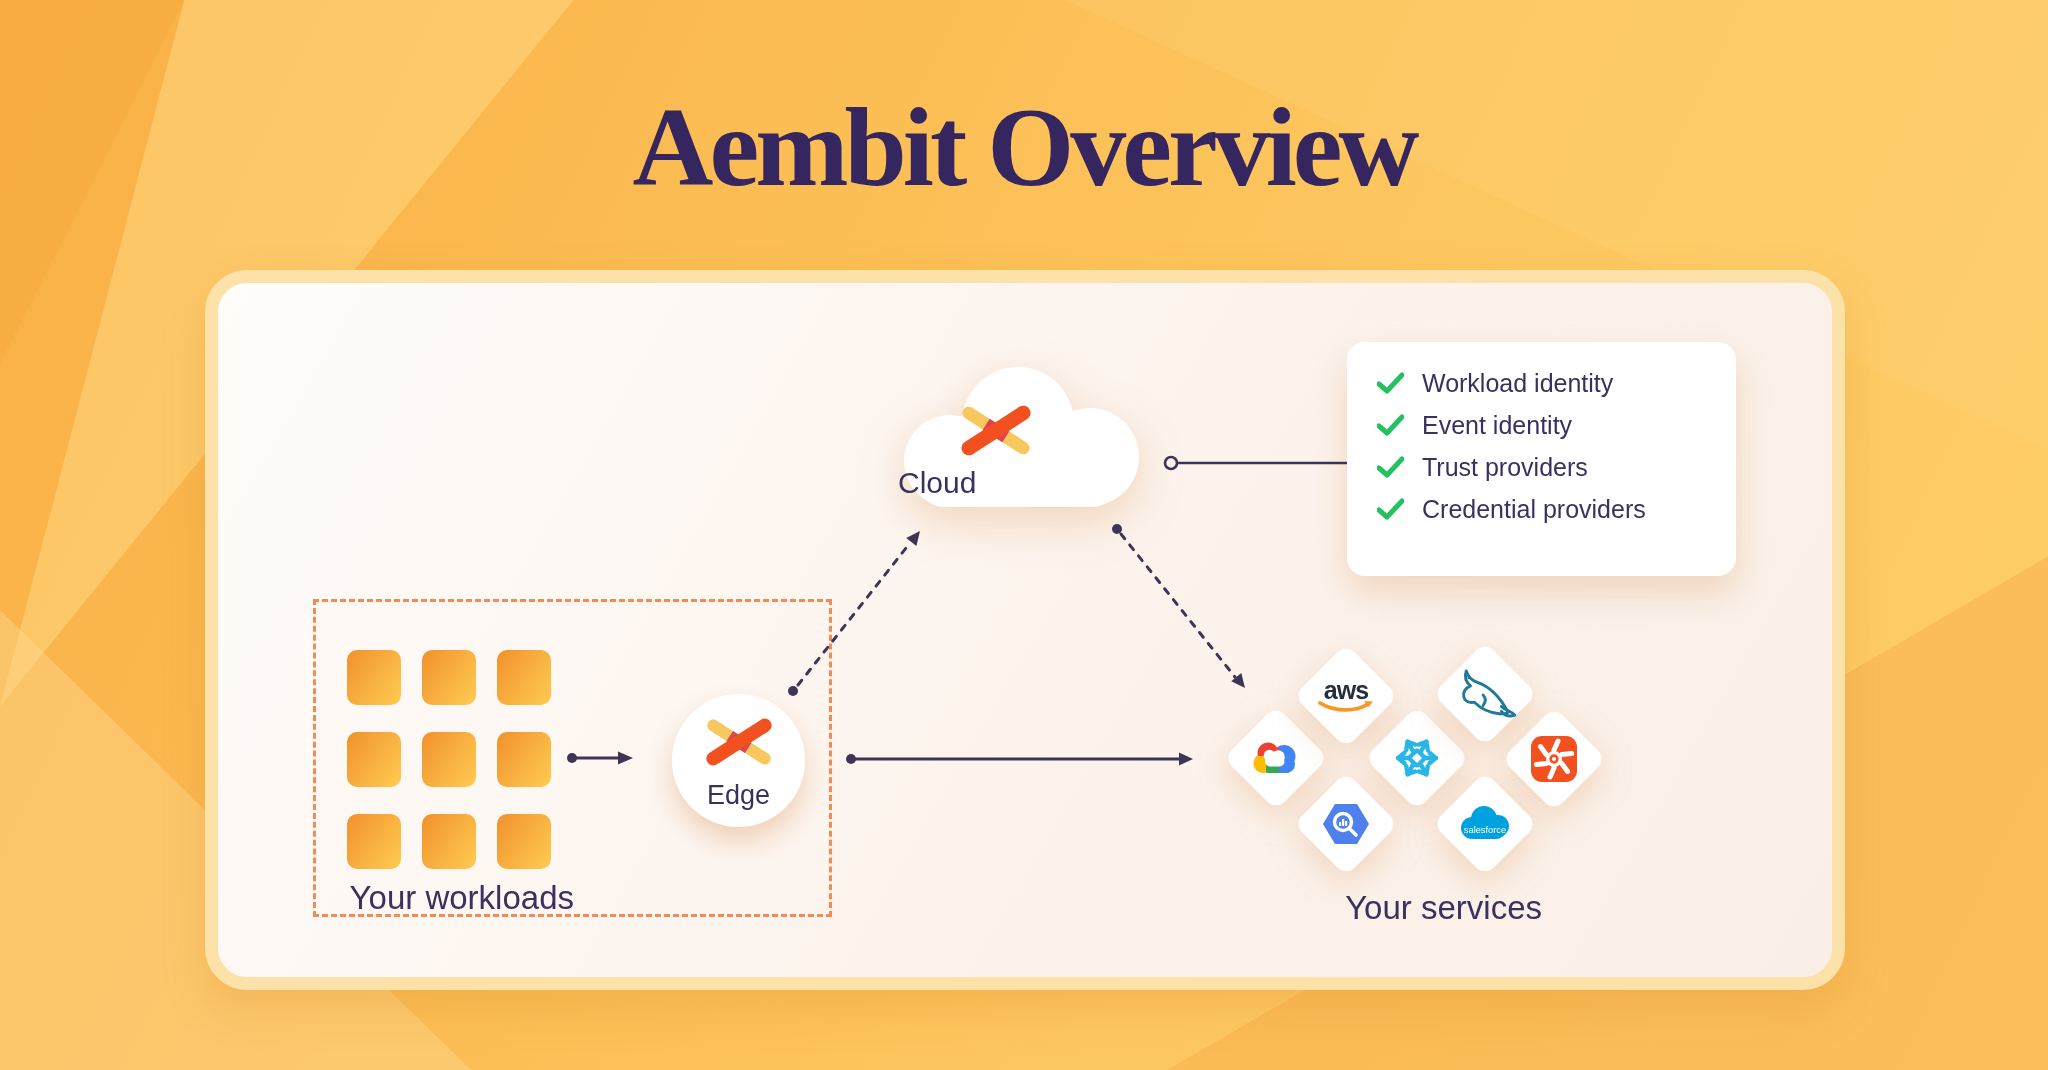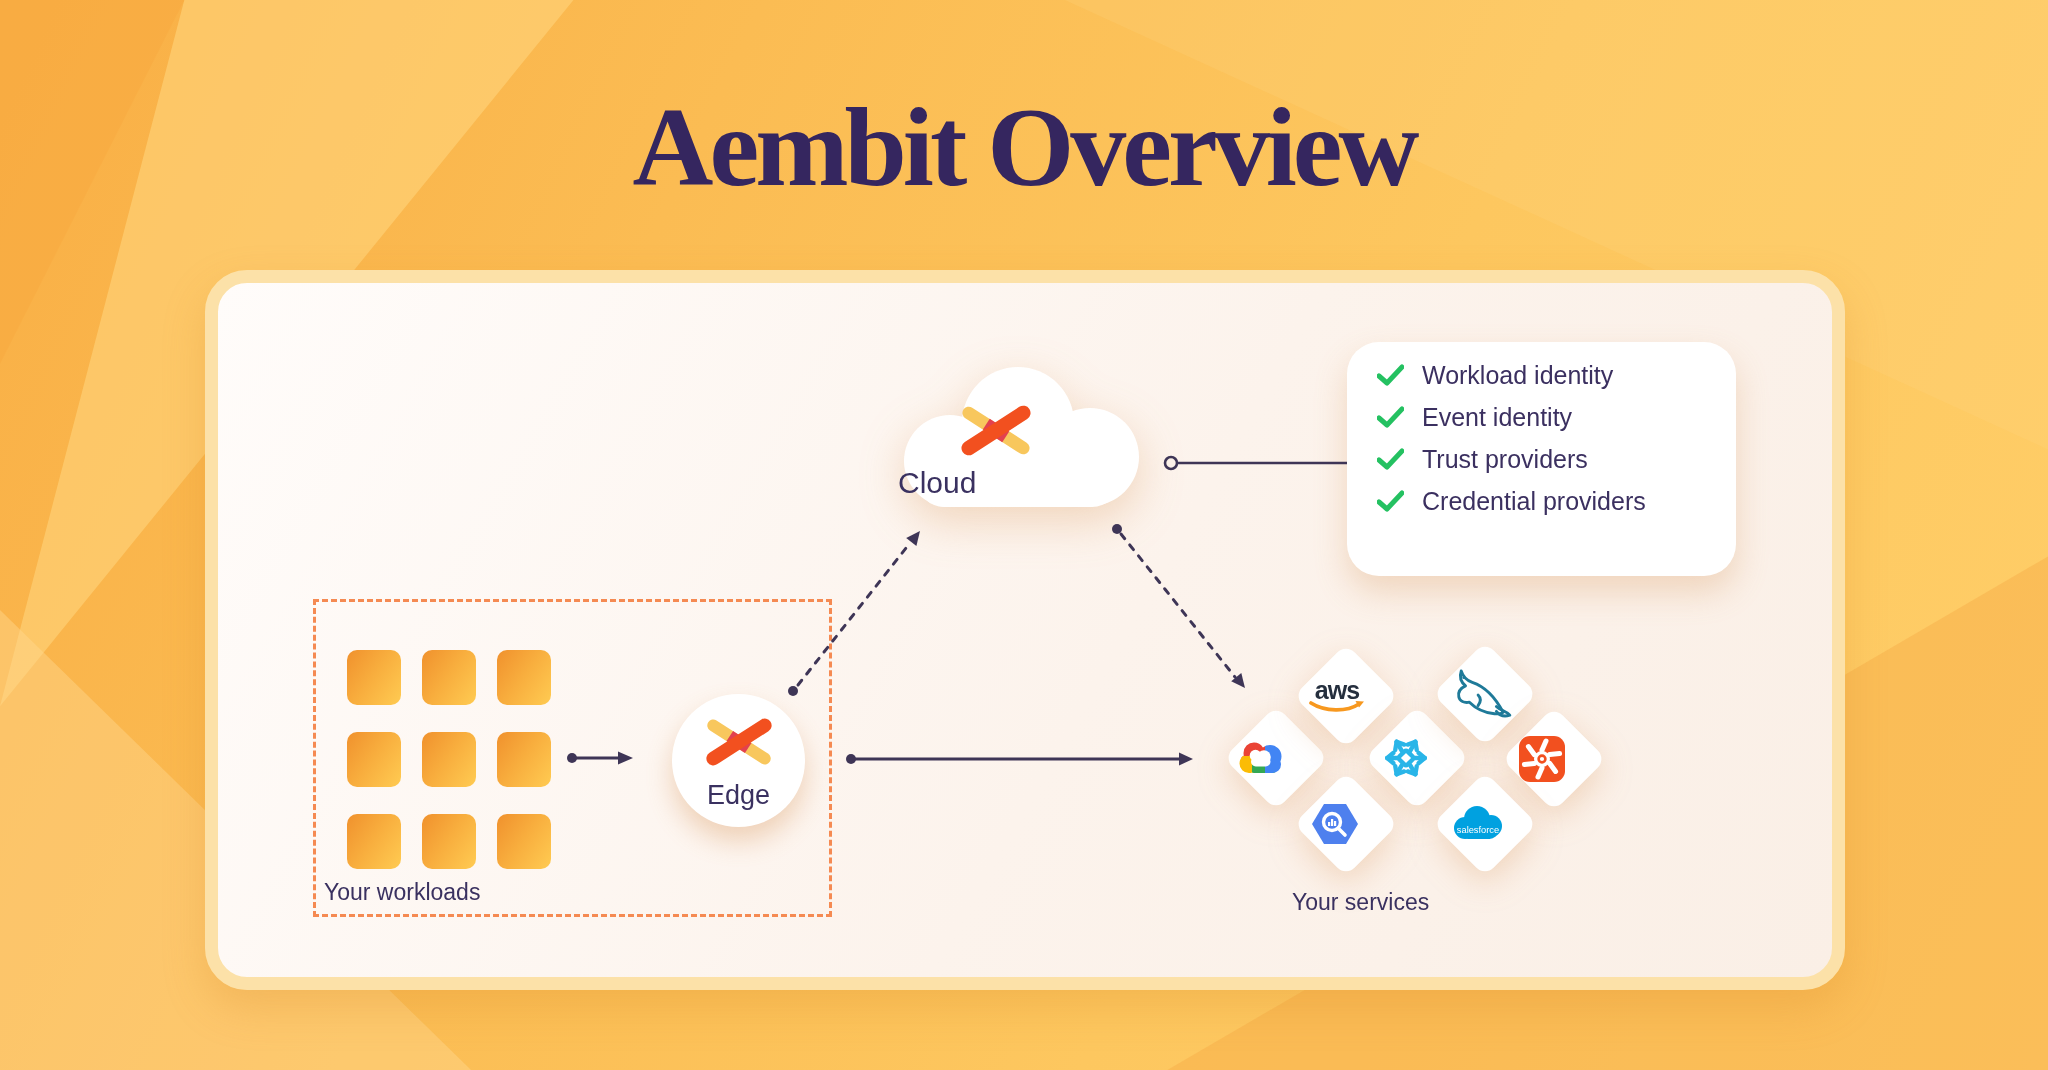--- a/index.html
+++ b/index.html
@@ -20,48 +20,48 @@
   .panel{position:absolute;left:205px;top:270px;width:1614px;height:694px;
     border:13px solid #FCE1A8;border-radius:42px;
     background:linear-gradient(120deg,#FFFCFA 0%,#FCF3EC 55%,#FAEFE6 100%);
     box-shadow:0 18px 42px rgba(219,141,44,.28);}
 
   
   .workloads-box{position:absolute;left:313px;top:599px;width:519px;height:318px;
     border:3px dashed #F58A52;box-sizing:border-box;}
   .wl-square{position:absolute;width:54px;height:55px;border-radius:10px;
     background:linear-gradient(125deg,#F0912D 0%,#F8AE3E 48%,#FFCB52 100%);}
-  .diagram-label{position:absolute;color:#3A3160;font-size:23px;font-weight:500;text-align:left;}
+  .diagram-label{position:absolute;color:#3A3160;font-size:33px;font-weight:500;text-align:right;}
 
   
   .edge-circle{position:absolute;left:672px;top:694px;width:133px;height:133px;border-radius:50%;
     background:#fff;box-shadow:0 14px 26px rgba(214,138,70,.33);}
   .edge-logo{position:absolute;left:33px;top:24px;width:68px;height:48px;}
   .node-label{position:absolute;left:0;width:100%;text-align:center;color:#3A3160;font-weight:500;}
   .edge-label{top:86px;font-size:27px;}
 
   
   .cloud-wrap{position:absolute;left:898px;top:355px;width:246px;height:166px;
     filter:drop-shadow(0 14px 22px rgba(214,138,70,.30));}
   .cloud-logo{position:absolute;left:960px;top:405px;width:72px;height:51px;}
   .cloud-label{position:absolute;left:898px;top:466px;width:246px;text-align:left;
     color:#3A3160;font-size:30px;font-weight:500;}
 
   
-  .feature-card{position:absolute;left:1347px;top:342px;width:389px;height:234px;border-radius:32px;
+  .feature-card{position:absolute;left:1347px;top:342px;width:389px;height:234px;border-radius:18px;
     background:#fff;box-shadow:0 16px 32px rgba(215,150,90,.30);box-sizing:border-box;
-    padding:12px 0 0 30px;}
+    padding:20px 0 0 30px;}
   .feature-row{display:flex;align-items:center;height:42px;}
   .feature-row svg{margin-right:18px;flex:0 0 auto;}
   .feature-text{color:#3B3060;font-size:25px;font-weight:500;white-space:nowrap;}
 
   
   .tile{position:absolute;width:74px;height:74px;filter:drop-shadow(0 10px 16px rgba(214,138,70,.28));}
   .tile-bg{position:absolute;inset:0;background:#fff;border-radius:12px;transform:rotate(45deg);}
-  .tile-icon{position:absolute;inset:0;display:flex;align-items:center;}
+  .tile-icon{position:absolute;inset:0;display:flex;align-items:center;justify-content:center;}
   .aws-word{font-size:25px;font-weight:700;color:#252F3E;letter-spacing:-1px;line-height:22px;
     text-align:center;font-family:"Liberation Sans",sans-serif;}
 
   .connector-layer{position:absolute;left:0;top:0;width:2048px;height:1070px;pointer-events:none;}
 </style>
 </head>
 <body>
 
 <div class="stage">
 

